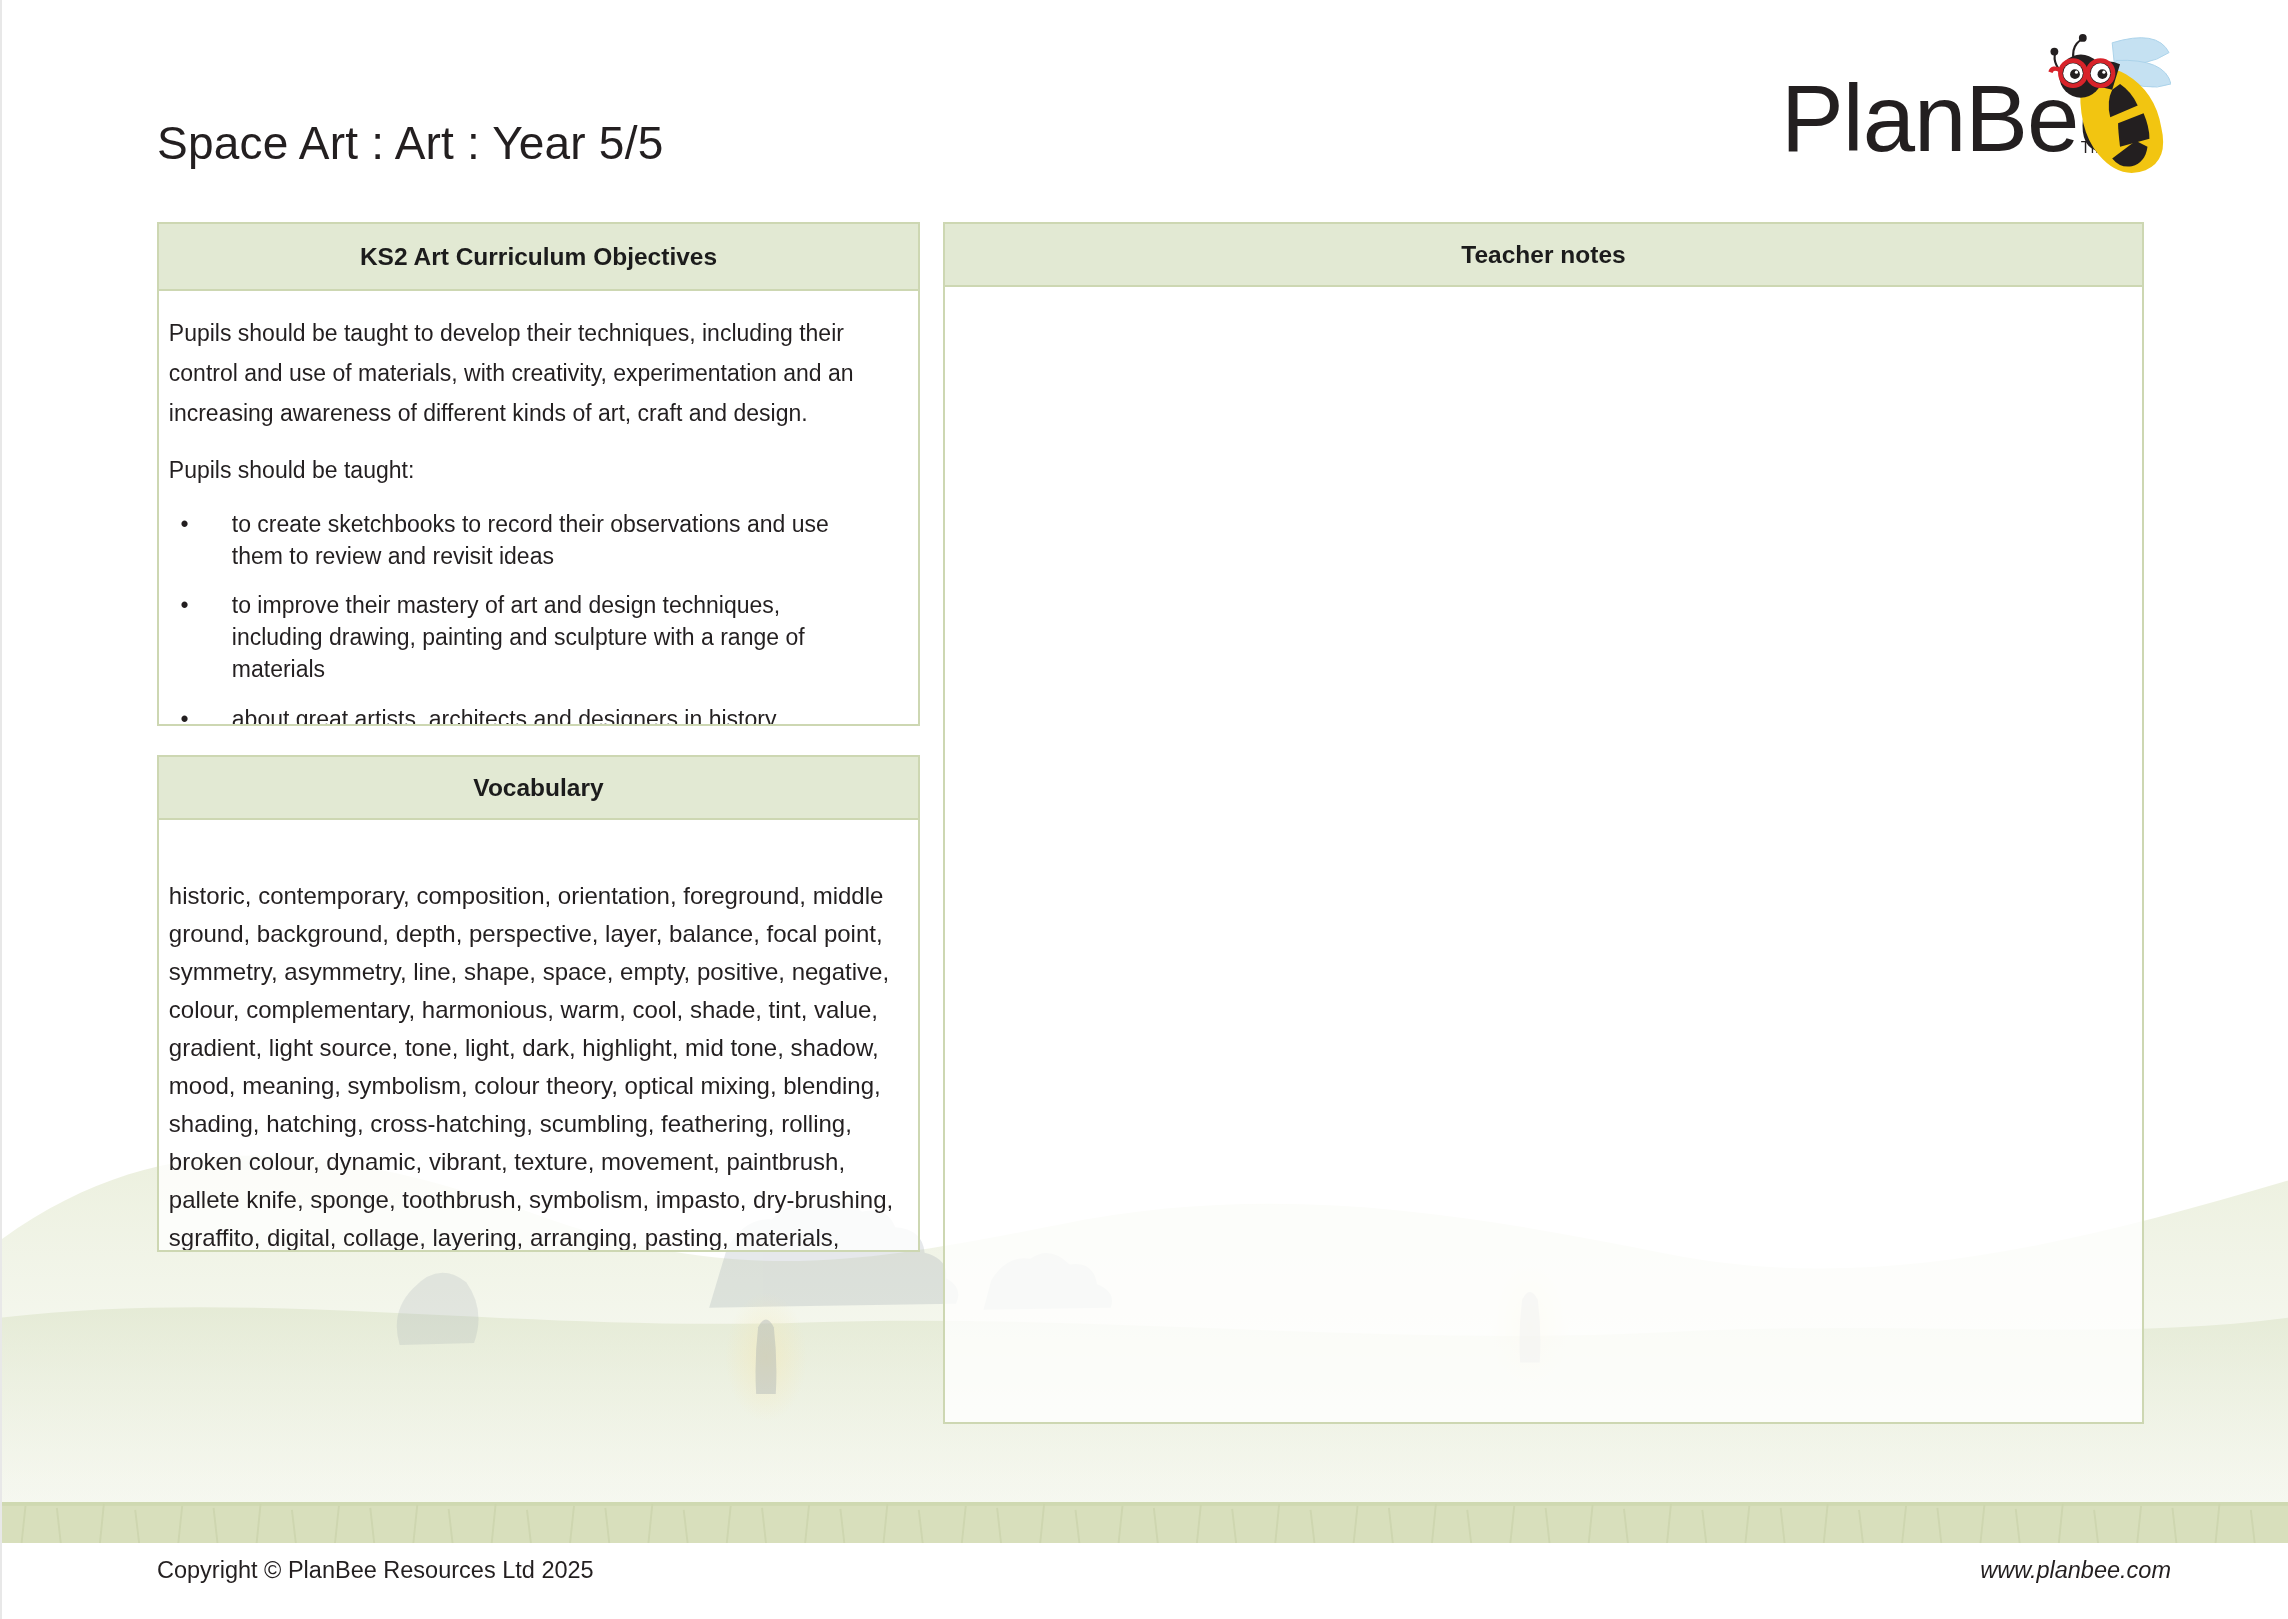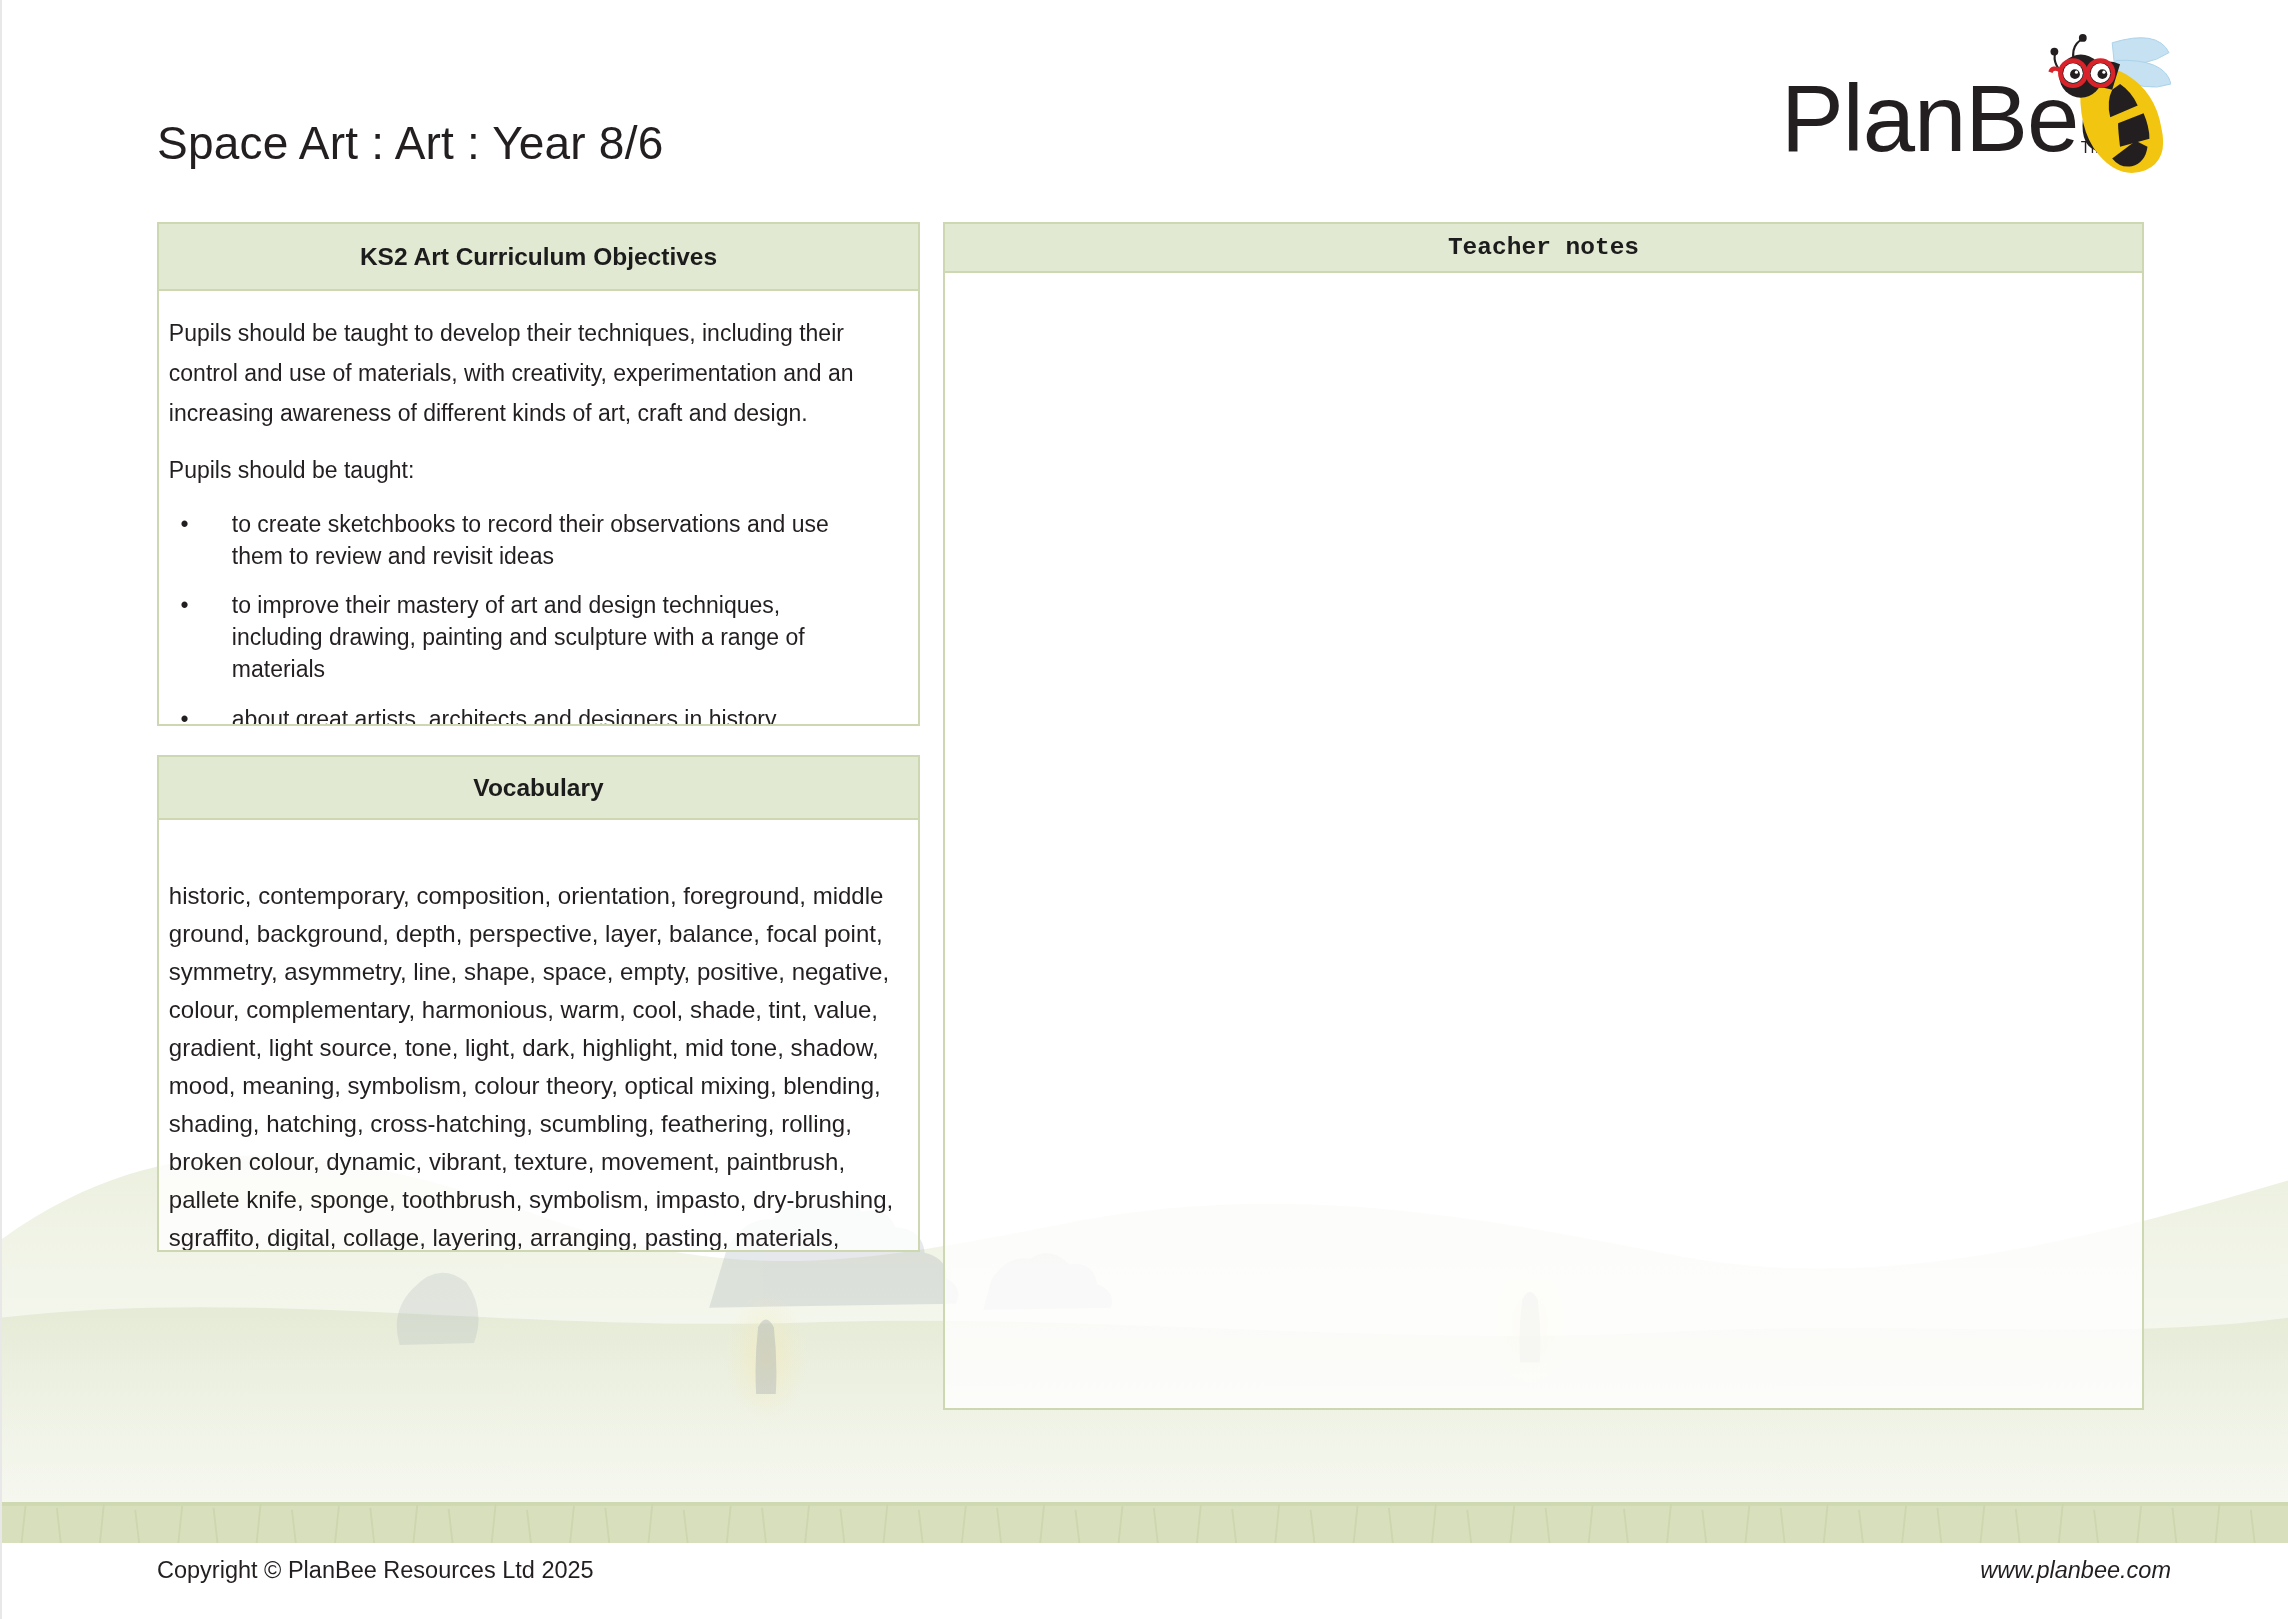--- a/index.html
+++ b/index.html
@@ -118,21 +118,21 @@
   #vocab-panel .panel-head { height: 65px; }
   #vocab-panel .panel-body { height: 432px; padding: 57px 21.6px 9.8px 9.8px; }
   #vocab-text {
     font-size: 24px;
     line-height: 38px;
     color: #231f20;
   }
 
   
   #notes-panel { left: 941px; top: 222px; width: 1201px; height: 1200px; }
-  #notes-panel .panel-head { height: 51px; font-family: Liberation Mono, monospace; }
+  #notes-panel .panel-head { height: 65px; }
   #notes-panel .panel-body { height: 1137px; padding: 17.6px; }
   #notes-text { font-size: 22.5px; line-height: 32px; white-space: pre-wrap; }
 
   
   #grass {
     position: absolute;
     left: 0; right: 0;
     bottom: 76px;
     height: 41px;
     z-index: 1;
@@ -233,21 +233,21 @@
                  M1820 42 L1816 6 M1860 42 L1864 2 M1900 42 L1896 8 M1940 42 L1944 4
                  M1980 42 L1976 6 M2020 42 L2024 3 M2060 42 L2056 7 M2100 42 L2104 2
                  M2140 42 L2136 8 M2180 42 L2184 4 M2220 42 L2216 6 M2260 42 L2264 2
                  M2300 42 L2296 8"></path>
       </g>
       <rect x="0" y="0" width="2335" height="4" fill="#ccd5ac" opacity="0.7"></rect>
     </svg>
   </div>
 
   <div id="header">
-    <div id="page-title">Space Art : Art : Year 8/6</div>
+    <div id="page-title">Space Art : Art : Year 5/5</div>
 
     <div id="logo">
       <svg viewBox="0 0 400 160" xmlns="http://www.w3.org/2000/svg">
 
         <text x="2" y="126" font-family="Liberation Sans, sans-serif" font-size="96" fill="#231f20" letter-spacing="-1">PlanBee</text>
         <text x="308" y="128" font-family="Liberation Sans, sans-serif" font-size="16" fill="#231f20">TM</text>
 
         <g transform="translate(268,2)">
 
           <g fill="#bcdcf0" opacity="0.85" stroke="#9ccbe6" stroke-width="1">

